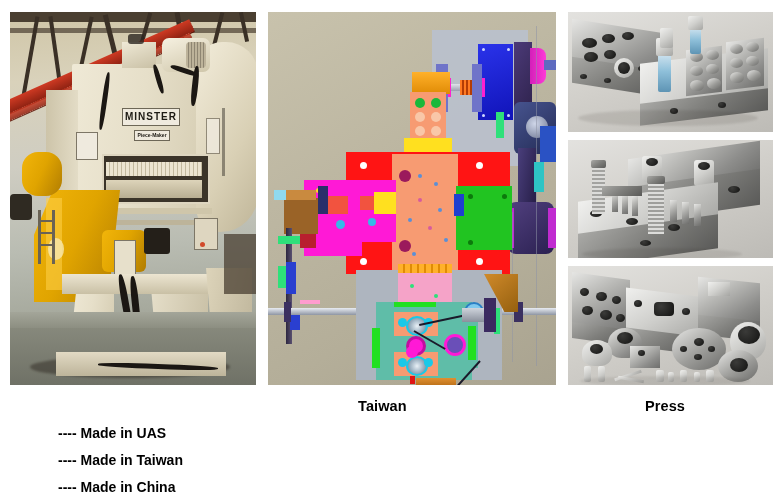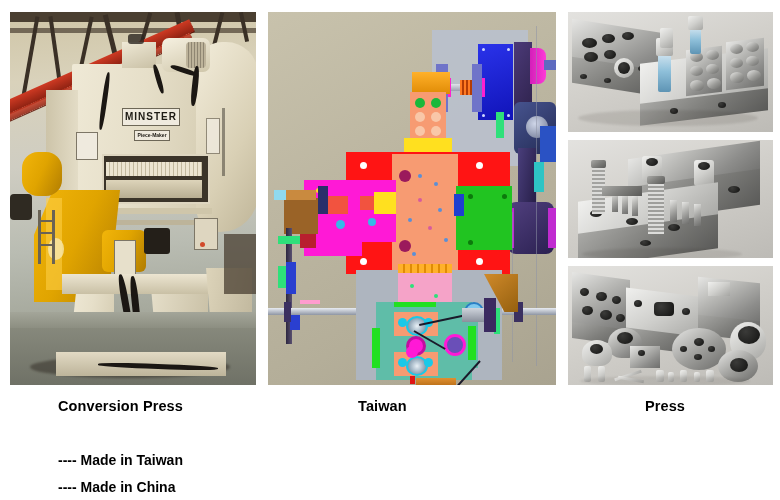--- a/index.html
+++ b/index.html
@@ -430,20 +430,20 @@
     <div class="steel-l" style="left:88px;top:104px;width:8px;height:12px;border-radius:2px;"></div>
     <div class="steel-l" style="left:100px;top:106px;width:6px;height:10px;border-radius:2px;"></div>
     <div class="steel-l" style="left:112px;top:104px;width:7px;height:12px;border-radius:2px;"></div>
     <div class="steel-l" style="left:126px;top:106px;width:6px;height:10px;border-radius:2px;"></div>
     <div class="steel-l" style="left:138px;top:104px;width:8px;height:12px;border-radius:2px;"></div>
     <div class="steel-l" style="left:46px;top:108px;width:28px;height:3px;transform:rotate(-18deg);"></div>
     <div class="steel-l" style="left:50px;top:112px;width:26px;height:3px;transform:rotate(10deg);"></div>
     <div class="shadowblob" style="left:12px;top:110px;width:170px;height:10px;border-radius:50%;opacity:.2;"></div>
   </div>
 
-  <div class="caption" id="cap-press">Conversion Press</div>
   <div class="caption" id="cap-systems">Taiwan</div>
   <div class="caption" id="cap-dies">Press</div>
 
+  <div class="bullet-line" id="bl-0">---- Made in UAS</div>
   <div class="bullet-line" id="bl-1">---- Made in Taiwan</div>
   <div class="bullet-line" id="bl-2">---- Made in China</div>
 
 </div>
 
 </body></html>

